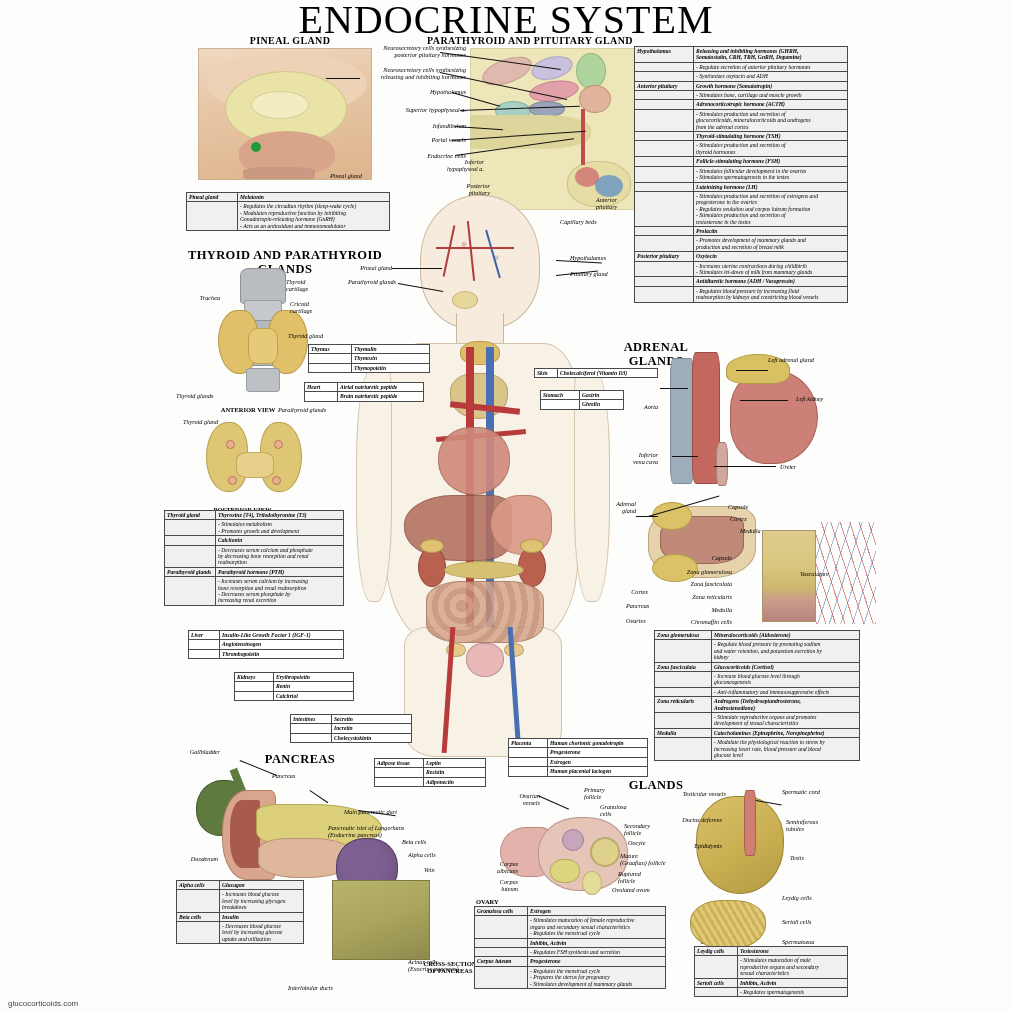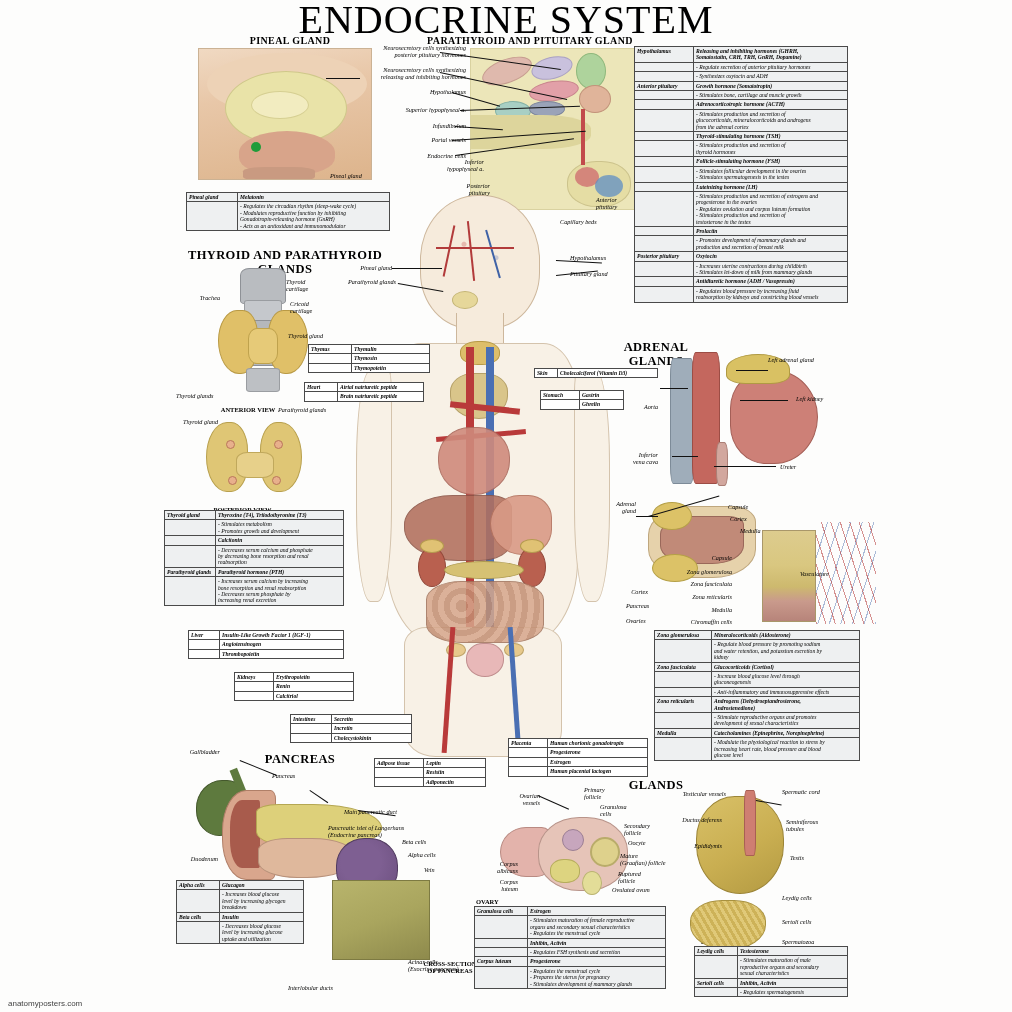--- a/index.html
+++ b/index.html
@@ -766,14 +766,14 @@
           <td class="k" style="width: 38px;">Sertoli cells</td>
           <td class="h" style="white-space: pre-line;">Inhibin, Activin</td>
         </tr>
         <tr>
           <td class="k" style="width: 38px;">&nbsp;</td>
           <td class="" style="white-space: pre-line;">- Regulates spermatogenesis</td>
         </tr>
       </tbody>
     </table>
 
-  <div class="watermark">anatomyposters.com</div>
+  <div class="watermark">glucocorticoids.com</div>
 </div>
 
 </body></html>

